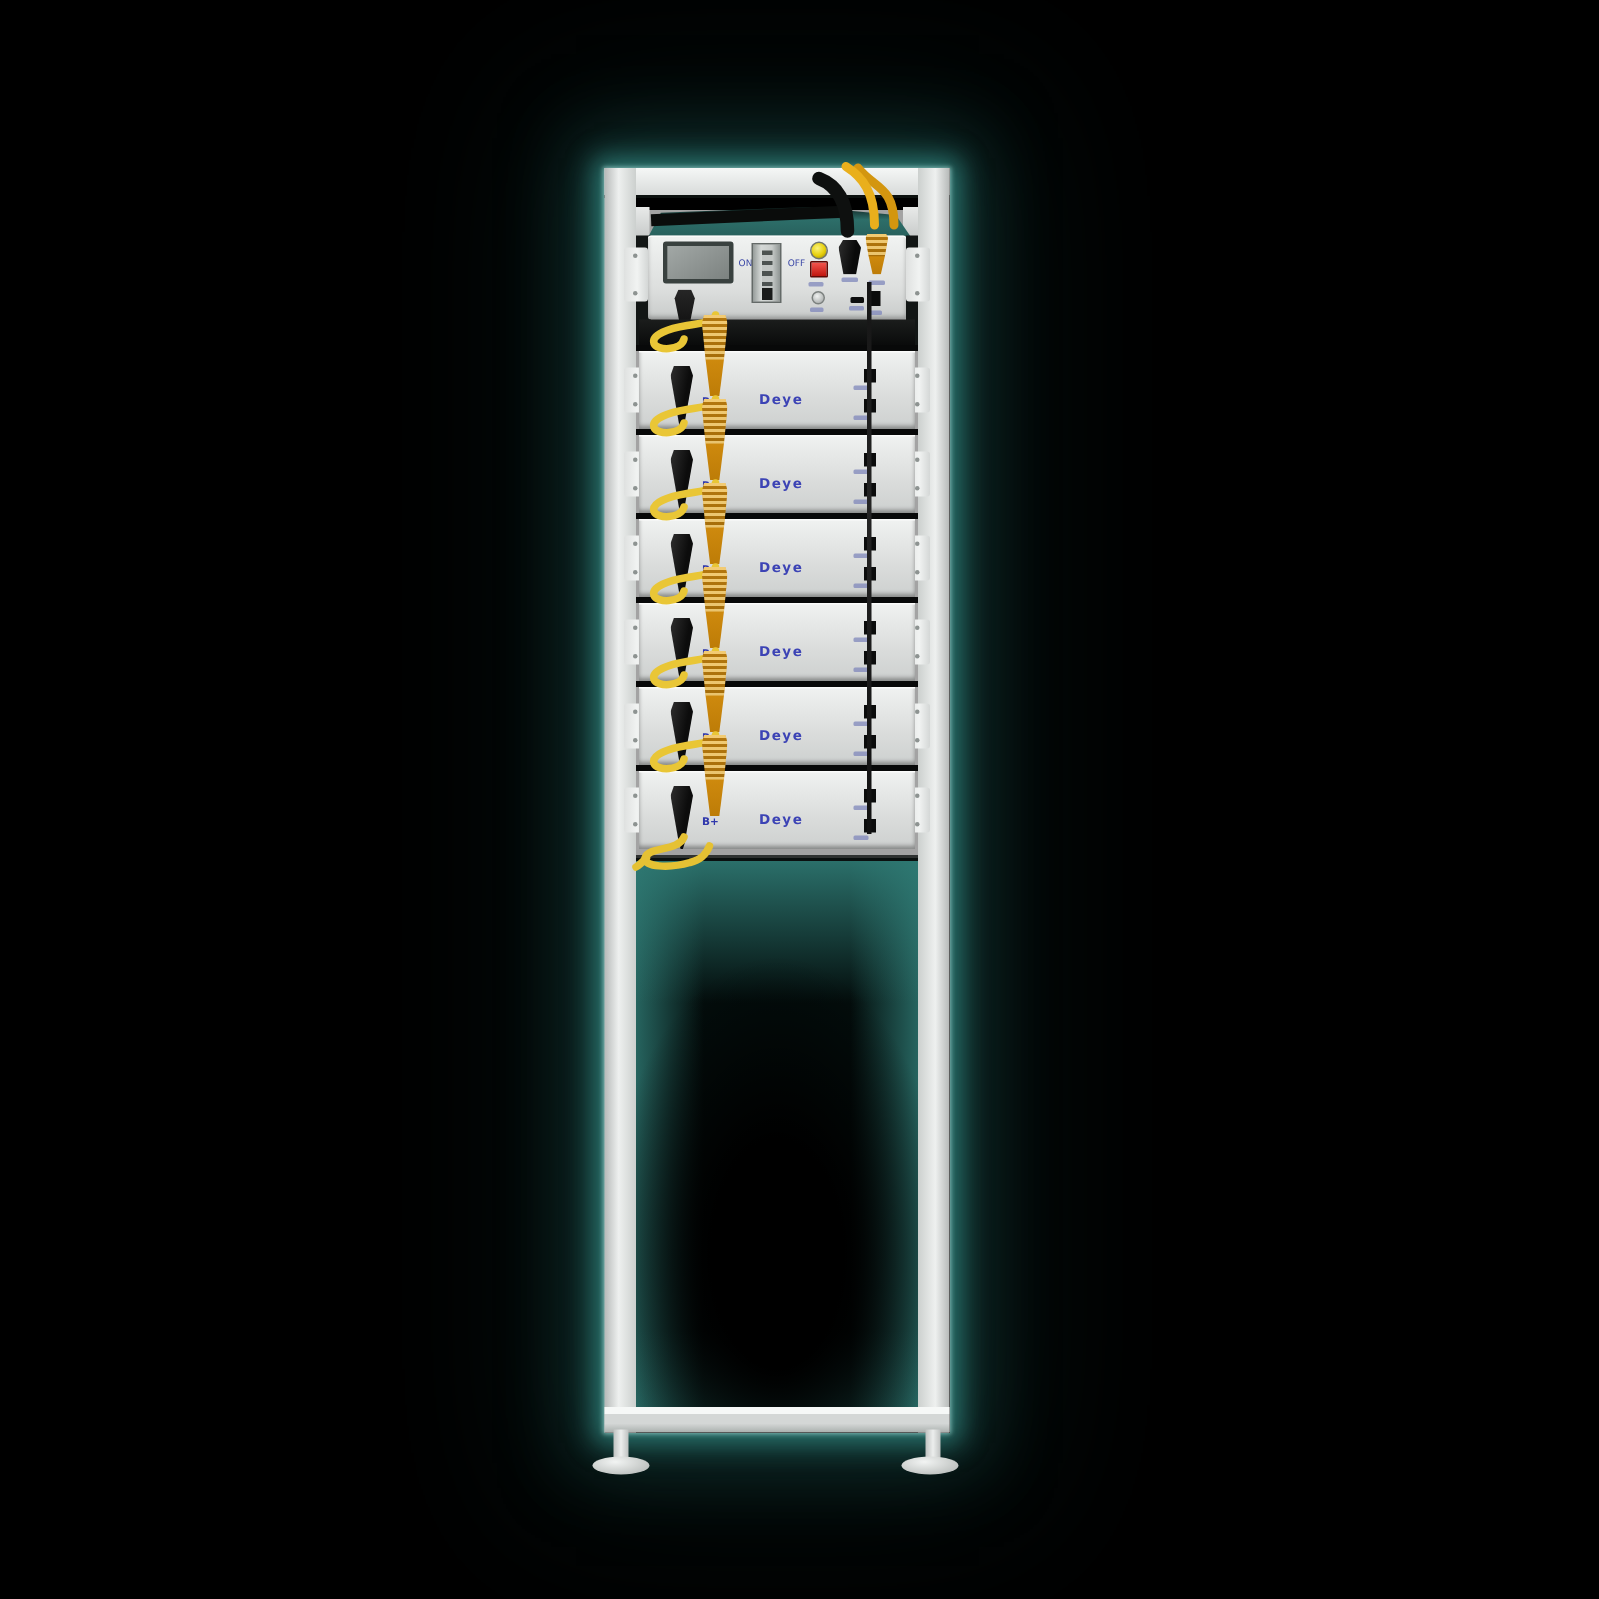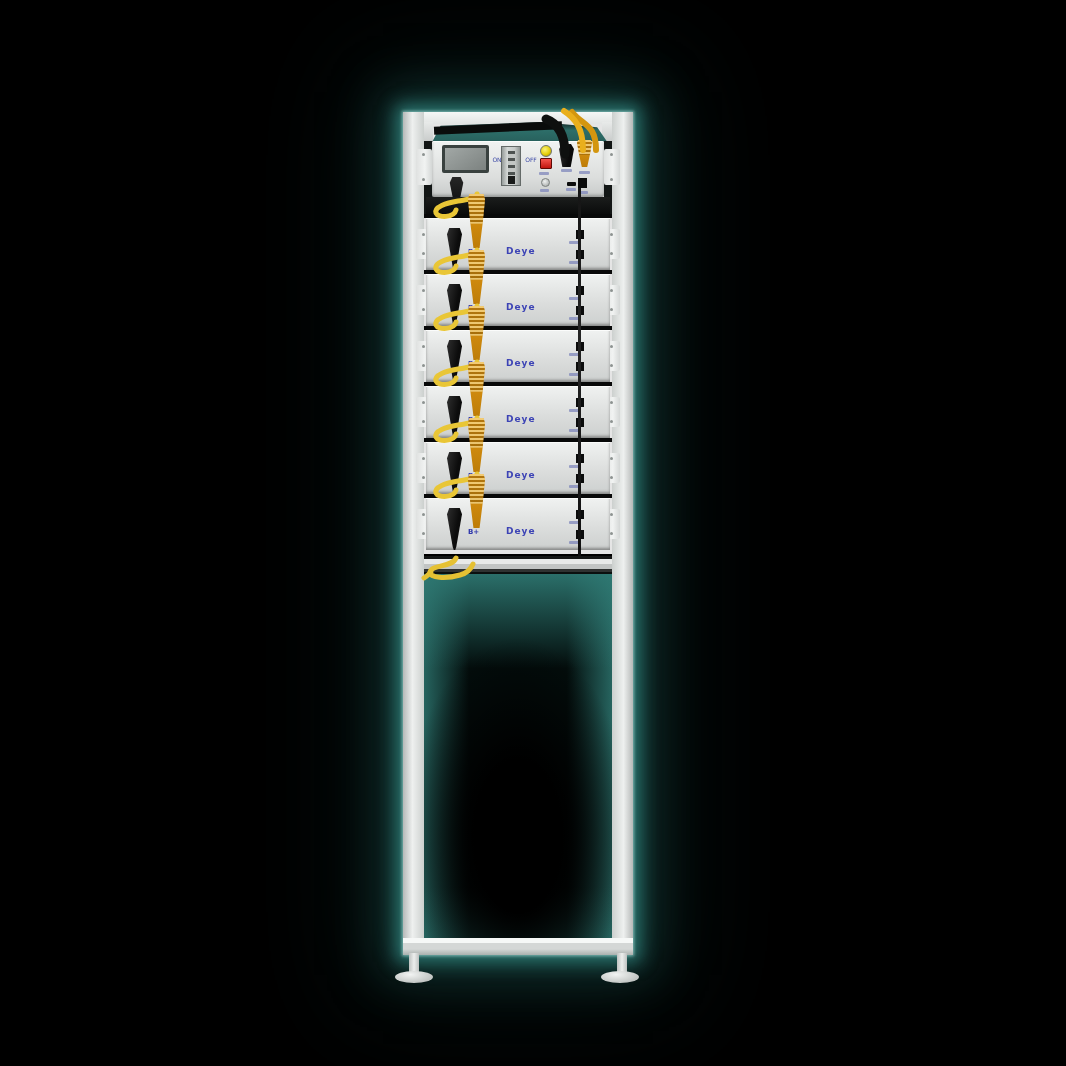--- a/index.html
+++ b/index.html
@@ -34,21 +34,21 @@
   .bay{left:424px;top:574px;width:188px;height:364px;
     background:
       radial-gradient(ellipse 78% 70% at 50% 72%, #000 30%, rgba(1,10,9,0) 78%),
       linear-gradient(180deg, rgba(47,122,116,.9), rgba(47,122,116,0) 26%),
       linear-gradient(0deg,  rgba(47,122,116,.35), rgba(0,0,0,0) 14%),
       linear-gradient(90deg, rgba(47,122,116,.8), rgba(0,0,0,0) 24%),
       linear-gradient(270deg,rgba(47,122,116,.8), rgba(0,0,0,0) 24%),
       #030d0c;}
 
   
-  .stack{left:424px;top:124px;width:188px;height:430px;background:#e5e5e5;}
+  .stack{left:424px;top:140px;width:188px;height:430px;background:#a3a3a3;}
 
   
   .cu-wall{top:-2px;width:9px;height:21px;background:linear-gradient(180deg,#e8eae9,#c6c9c8);}
   .cu-wall.l{left:0}.cu-wall.r{right:0;width:10px}
   .cu-top{left:4px;top:-2px;width:180px;height:21px;
     background:linear-gradient(180deg,#10211f,var(--control-top-teal,#2d6e69) 40%,#275f5b);
     clip-path:polygon(2% 100%,7% 18%,62% 0,94% 25%,100% 100%);}
   .cu-cablestrip{left:10px;top:0;width:128px;height:8px;background:#0a0c0b;transform:rotate(-2.5deg);}
   .cu-side{top:17px;width:10px;height:77px;background:#121615;}
   .cu-side.l{left:0}.cu-side.r{right:0;width:8px}

